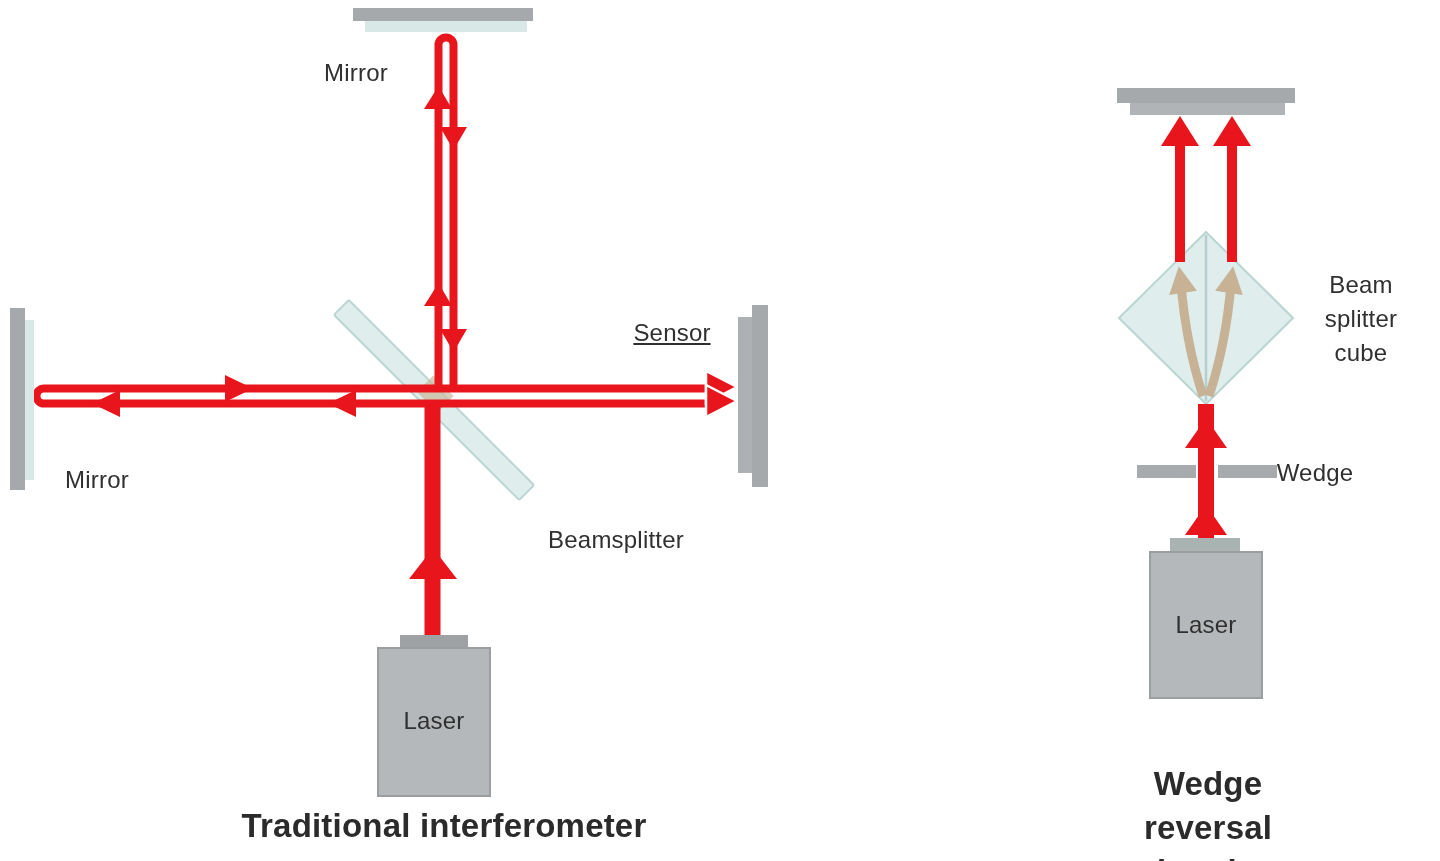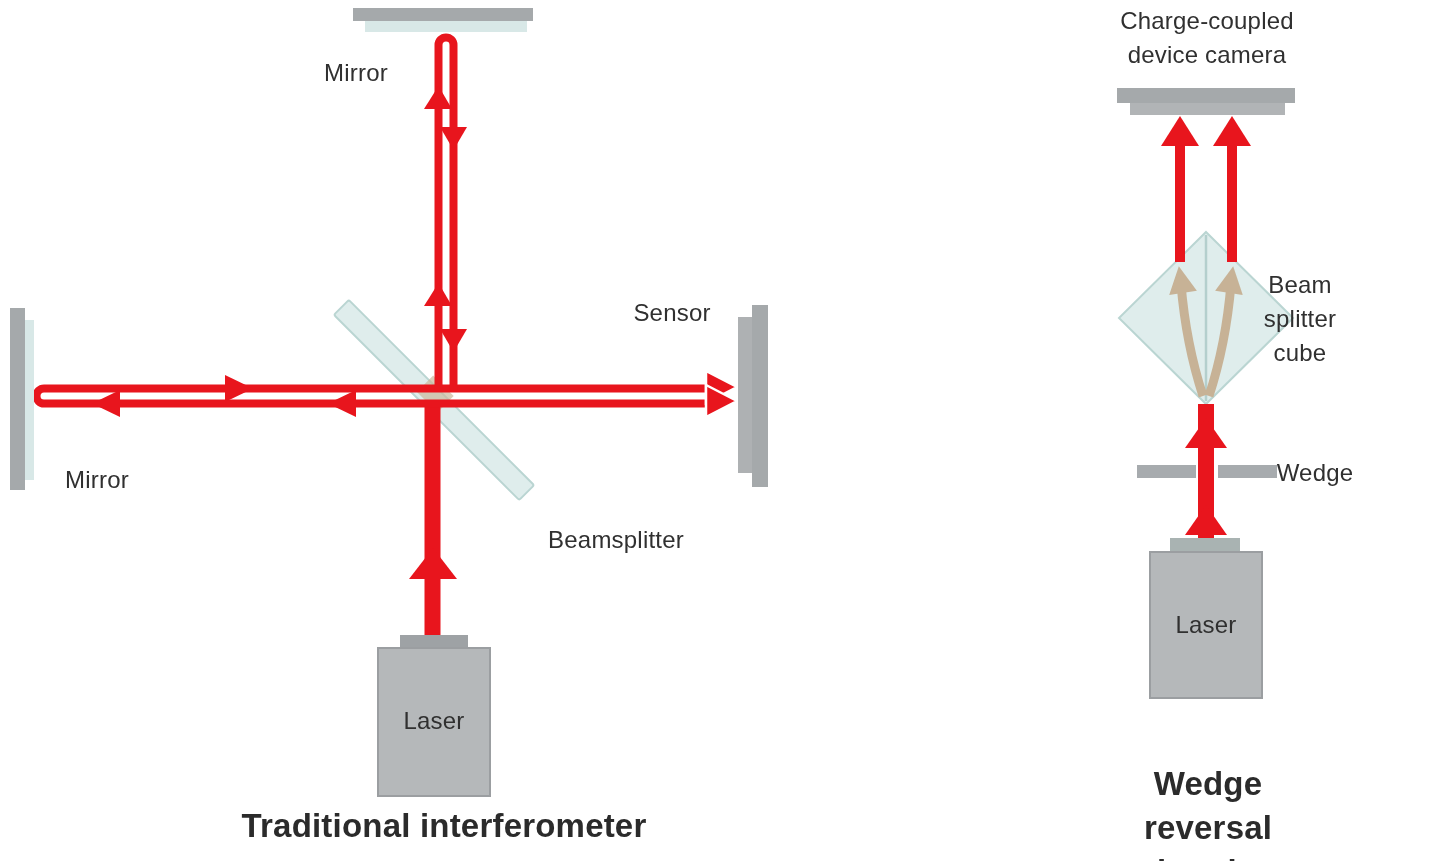--- a/index.html
+++ b/index.html
@@ -128,32 +128,30 @@
         <rect x="1170" y="538" width="70" height="14" fill="#a9b3b2"></rect>
         <rect x="1150" y="552" width="112" height="146" fill="#b5b8ba" stroke="#9b9ea1" stroke-width="2"></rect>
       </g>
     </g>
   </svg>
 
   <div class="lbl" style="left:356px;top:56px;">Mirror</div>
 
   <div class="lbl" style="left:97px;top:463px;">Mirror</div>
 
-  <div class="lbl" style="left:672px;top:296px;">Sensor</div>
+  <div class="lbl" style="left:672px;top:316px;text-decoration:underline;">Sensor</div>
 
   <div class="lbl" style="left:616px;top:486px;margin-top:37px;">Beamsplitter</div>
 
   <div class="lbl" style="left:434px;top:704px;">Laser</div>
 
   <div class="lbl caption" style="left:444px;top:804px;">Traditional interferometer</div>
 
-  <div class="lbl" style="left:1207px;top:4px;">Charge-coupled
-device camera</div>
 
-  <div class="lbl" style="left:1300px;top:268px;">Beam
+  <div class="lbl" style="left:1361px;top:268px;">Beam
 splitter
 cube</div>
 
   <div class="lbl" style="left:1315px;top:456px;">Wedge</div>
 
   <div class="lbl" style="left:1206px;top:608px;">Laser</div>
 
   <div class="lbl caption" style="left:1208px;top:762px;">Wedge reversal shearing
 interferometer</div>
 

